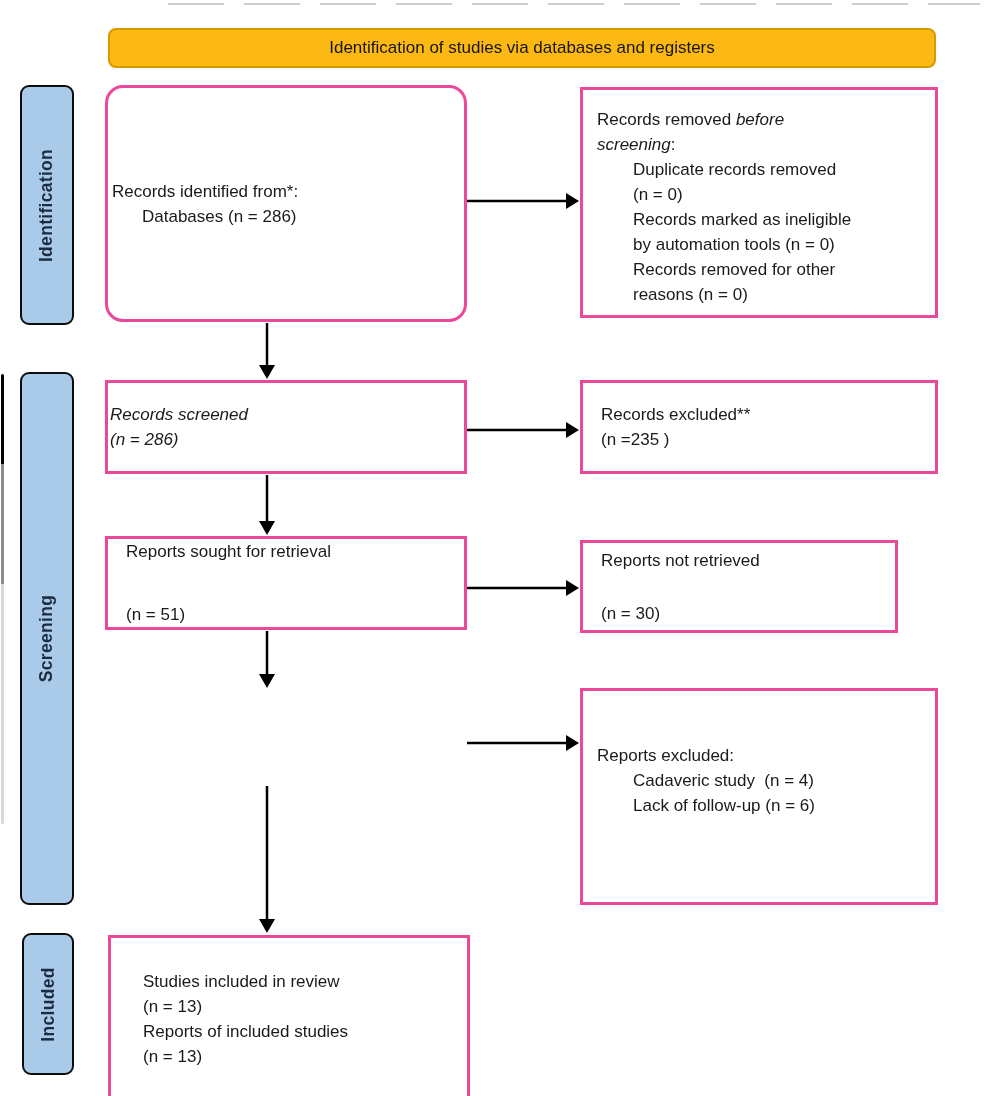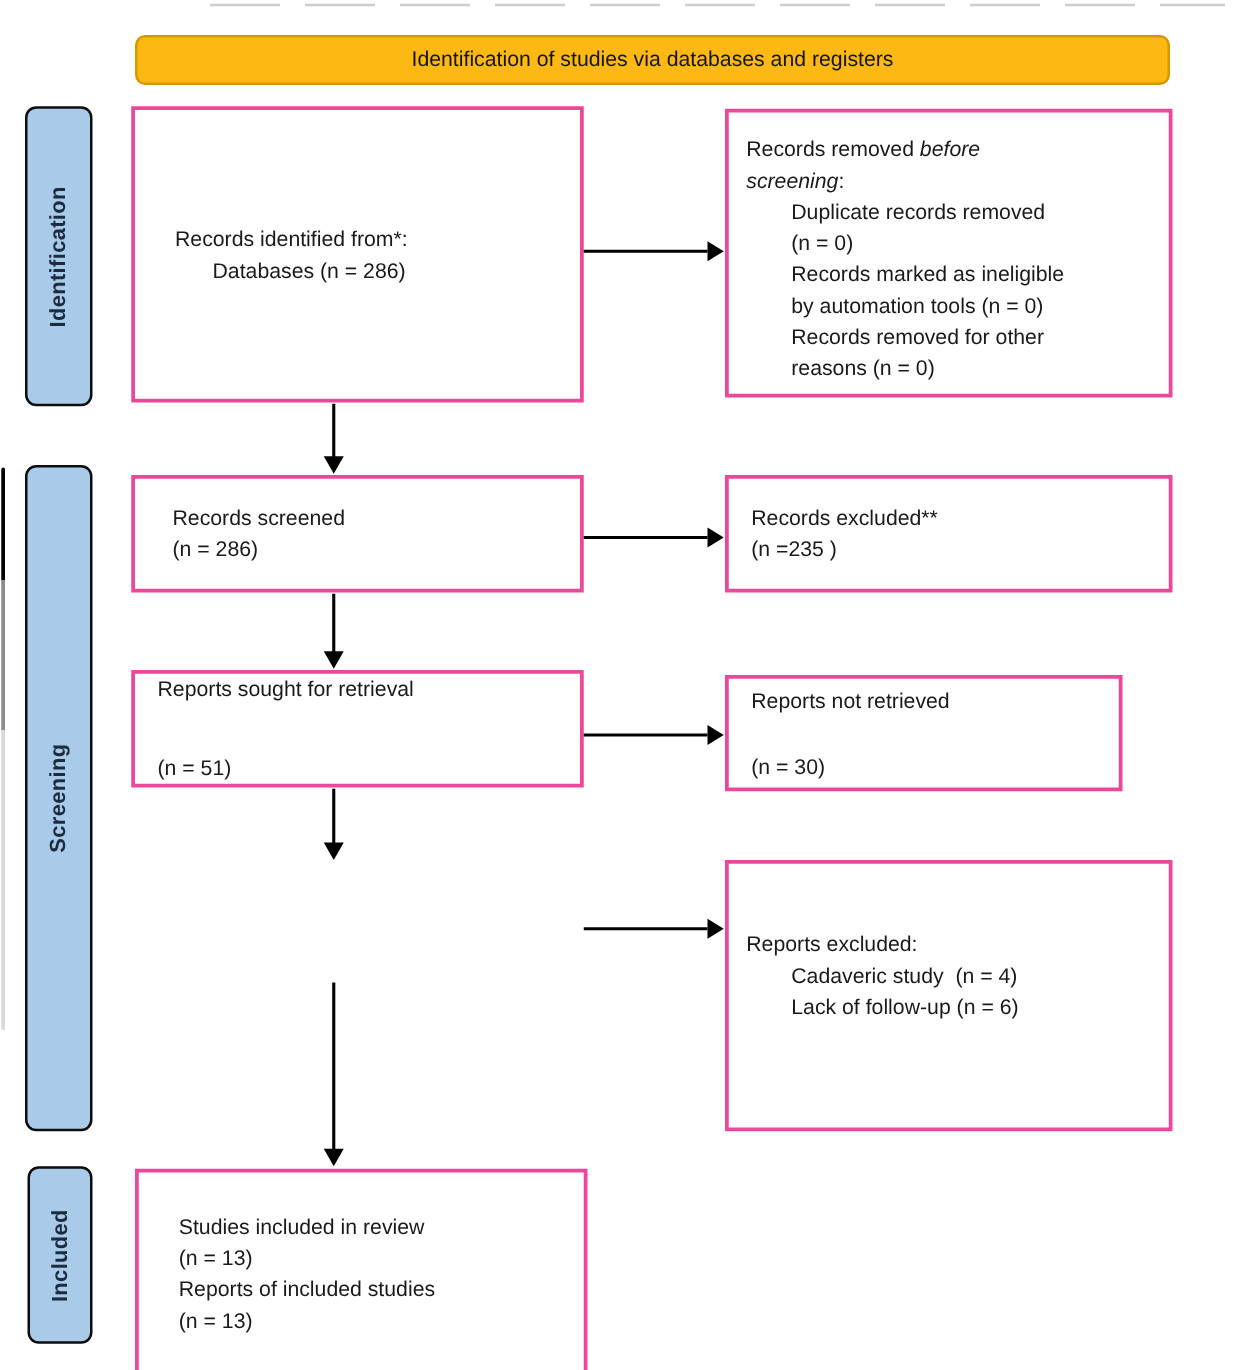--- a/index.html
+++ b/index.html
@@ -63,22 +63,22 @@
     position: absolute;
     background: #ffffff;
     border: 3px solid #ec4899;
     box-sizing: border-box;
     font-size: 17px;
     line-height: 25px;
   }
   .fbox .line { white-space: pre; }
   .v-center { display: flex; flex-direction: column; justify-content: center; }
 
-  .box-records-identified   { left: 105px; top: 85px;  width: 362px; height: 237px; padding-left: 32px; }
-  .box-records-screened     { left: 105px; top: 380px; width: 362px; height: 94px;  padding-left: 30px; }
+  .box-records-identified   { left: 105px; top: 85px;  width: 362px; height: 237px; padding-left: 4px; border-radius: 18px; }
+  .box-records-screened     { left: 105px; top: 380px; width: 362px; height: 94px;  padding-left: 2px; font-style: italic; }
   .box-reports-sought       { left: 105px; top: 536px; width: 362px; height: 94px;  padding-left: 18px; gap: 38px; }
   .box-reports-assessed     { left: 105px; top: 690px; width: 362px; height: 95px;  padding-left: 18px; }
   .box-studies-included     { left: 108px; top: 935px; width: 362px; height: 168px; padding-left: 32px; }
 
   .box-records-removed      { left: 580px; top: 87px;  width: 358px; height: 231px; padding: 17px 8px 0 14px; }
   .box-records-excluded     { left: 580px; top: 380px; width: 358px; height: 94px;  padding-left: 18px; }
   .box-reports-not-retrieved{ left: 580px; top: 540px; width: 318px; height: 93px;  padding-left: 18px; gap: 28px; }
   .box-reports-excluded     { left: 580px; top: 688px; width: 358px; height: 217px; padding: 52px 8px 0 14px; }
 
   .indent-1 { padding-left: 30px; }

